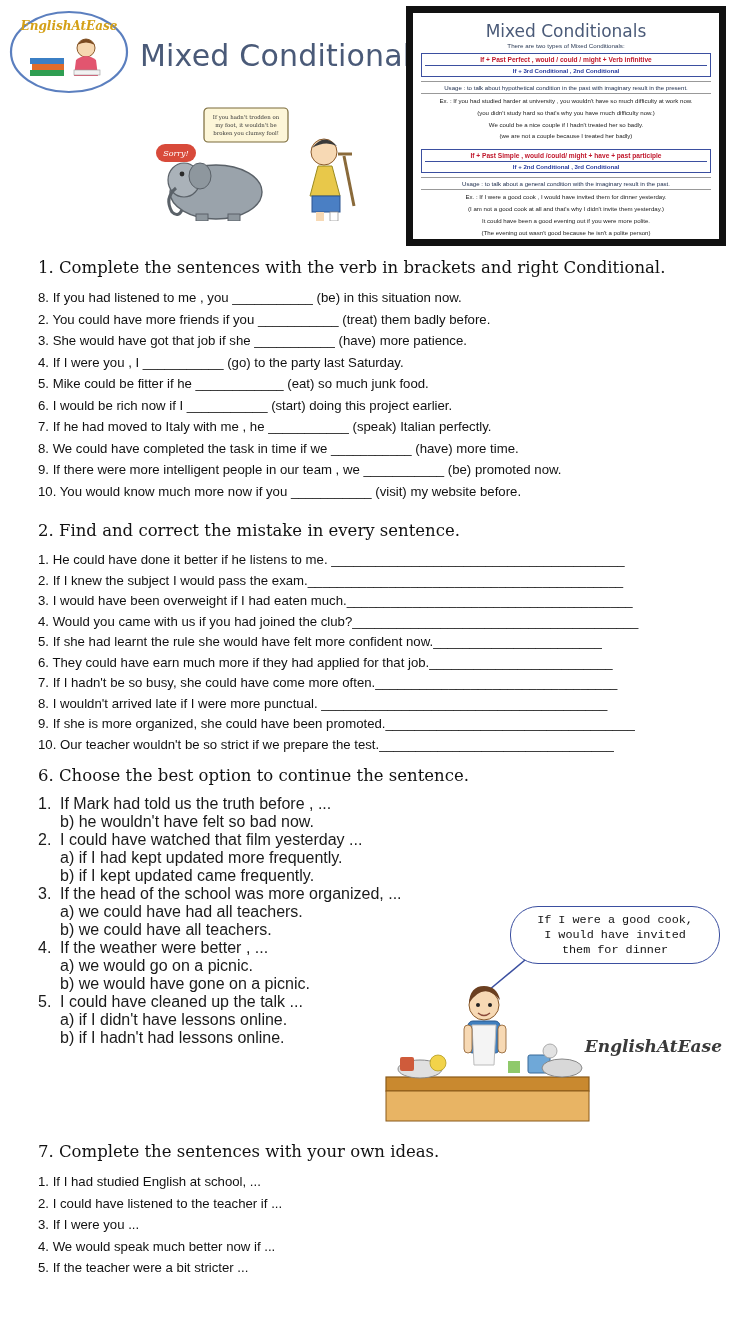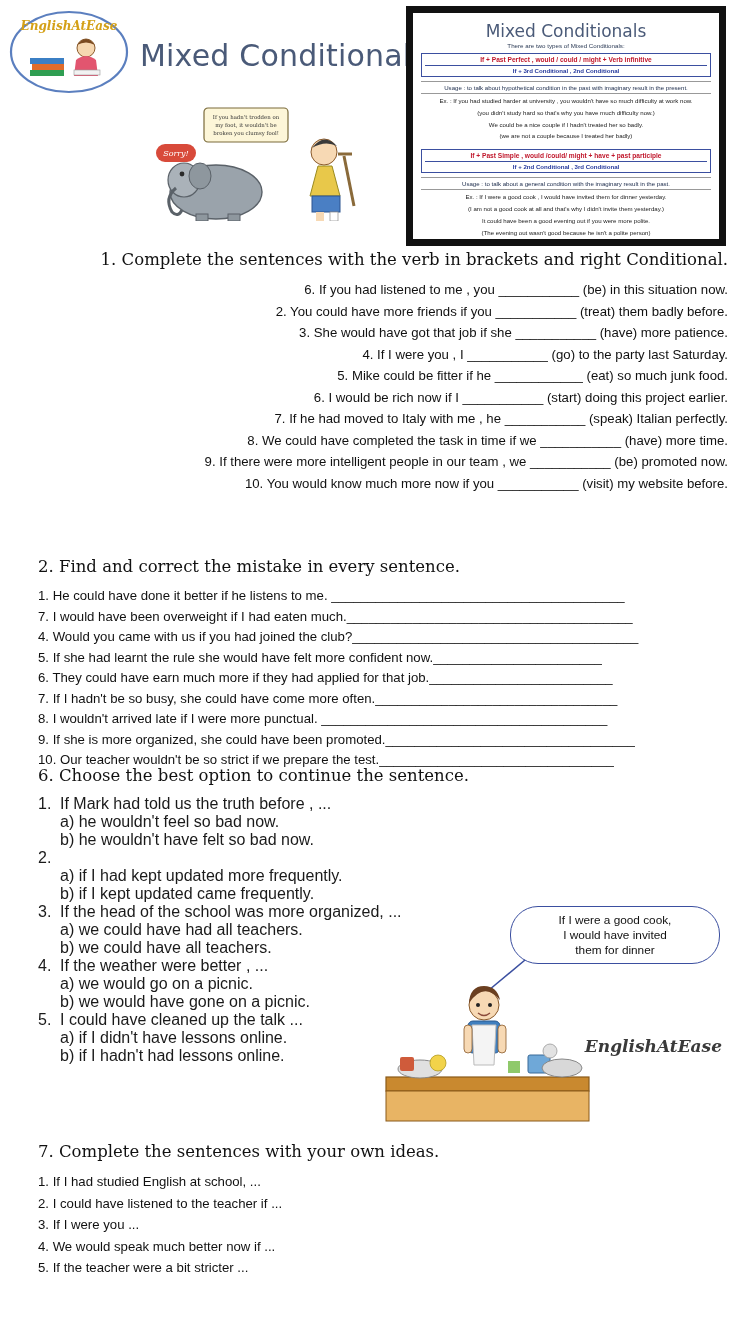--- a/index.html
+++ b/index.html
@@ -125,20 +125,21 @@
     left: 510px; top: 906px;
     width: 210px; height: 58px;
     border: 1.6px solid #3b4fa0;
     border-radius: 28px;
     background: #fff;
     font-size: 11.8px;
     line-height: 15px;
     text-align: center;
     color: #111;
     padding-top: 6px;
+    font-family: Liberation Mono, monospace;
   }
   .bubble-tail {
     position: absolute;
     left: 487px; top: 958px;
     width: 40px; height: 34px;
   }
   .cook-art {
     position: absolute;
     left: 380px; top: 965px;
     width: 215px; height: 160px;
@@ -231,64 +232,65 @@
         <div class="gb-rule2">If   +   2nd Conditional ,                         3rd Conditional</div>
       </div>
       <div class="gb-usage">Usage :   to talk about a general condition with the imaginary result in the past.</div>
       <div class="gb-ex">Ex. : If I were a good cook ,  I would have invited them for dinner yesterday.</div>
       <div class="gb-ex ital">(I am not a good cook at all and that's why I didn't invite them yesterday.)</div>
       <div class="gb-ex">It could have been a good evening out  if you were more polite.</div>
       <div class="gb-ex ital">(The evening out wasn't good because he isn't a polite person)</div>
     </div>
   </div>
 
-  <div class="block" style="top:250px; width:690px;text-align:right;">
+  <div class="block" style="top:258px; width:690px;">
     <div class="section-title">1. Complete the sentences with the verb in brackets and right Conditional.</div>
     <ul class="num-list">
-      <li>6. If you had listened to me , you ___________ (be) in this situation now.</li>
+      <li>8. If you had listened to me , you ___________ (be) in this situation now.</li>
       <li>2. You could have more friends if you ___________ (treat) them badly before.</li>
       <li>3. She would have got that job if she ___________ (have) more patience.</li>
       <li>4. If I were you , I ___________ (go) to the party last Saturday.</li>
       <li>5. Mike could be fitter if he ____________ (eat) so much junk food.</li>
       <li>6. I would be rich now if I ___________ (start) doing this project earlier.</li>
       <li>7. If he had moved to Italy with me , he ___________ (speak) Italian perfectly.</li>
       <li>8. We could have completed the task in time if we ___________ (have) more time.</li>
       <li>9. If there were more intelligent people in our team , we ___________ (be) promoted now.</li>
       <li>10. You would know much more now if you ___________ (visit) my website before.</li>
     </ul>
   </div>
 
-  <div class="block" style="top:521px; width:700px;margin-top:36px;">
+  <div class="block" style="top:521px; width:700px;">
     <div class="section-title">2. Find and correct the mistake in every sentence.</div>
     <ul class="num-list tight">
       <li>1.   He could have done it better if he listens to me. ________________________________________</li>
-      <li>7.   I would have been overweight if I had eaten much._______________________________________</li>
+      <li>2.   If I knew the subject I would pass the exam.___________________________________________</li>
+      <li>3.   I would have been overweight if I had eaten much._______________________________________</li>
       <li>4.   Would you came with us if you had joined the club?_______________________________________</li>
       <li>5.   If she had learnt the rule she would have felt more confident now._______________________</li>
       <li>6.   They could have earn much more if they had applied for that job._________________________</li>
       <li>7.   If I hadn't be so busy, she could have come more often._________________________________</li>
       <li>8.   I wouldn't arrived late if I were more punctual. _______________________________________</li>
       <li>9.   If she is more organized, she could have been promoted.__________________________________</li>
       <li>10. Our teacher wouldn't be so strict if we prepare the test.________________________________</li>
     </ul>
   </div>
 
   <div class="block" style="top:766px; width:460px;">
     <div class="section-title">6. Choose the best option to continue the sentence.</div>
 
     <div class="sub-list">
       <div class="opt-row">
         <span class="opt-num">1.</span>
         <span>If Mark had told us the truth before , ...</span>
       </div>
-      <div class="sub-item">a) he wouldn't feel so bad now.</div>
       <div class="sub-item">b) he wouldn't have felt so bad now.</div>
 
       <div class="opt-row">
         <span class="opt-num">2.</span>
+        <span>I could have watched that film yesterday ...</span>
       </div>
       <div class="sub-item">a) if I had kept updated more frequently.</div>
       <div class="sub-item">b) if I kept updated came frequently.</div>
 
       <div class="opt-row">
         <span class="opt-num">3.</span>
         <span>If the head of the school was more organized, ...</span>
       </div>
       <div class="sub-item">a) we could have had all teachers.</div>
       <div class="sub-item">b) we could have all teachers.</div>

